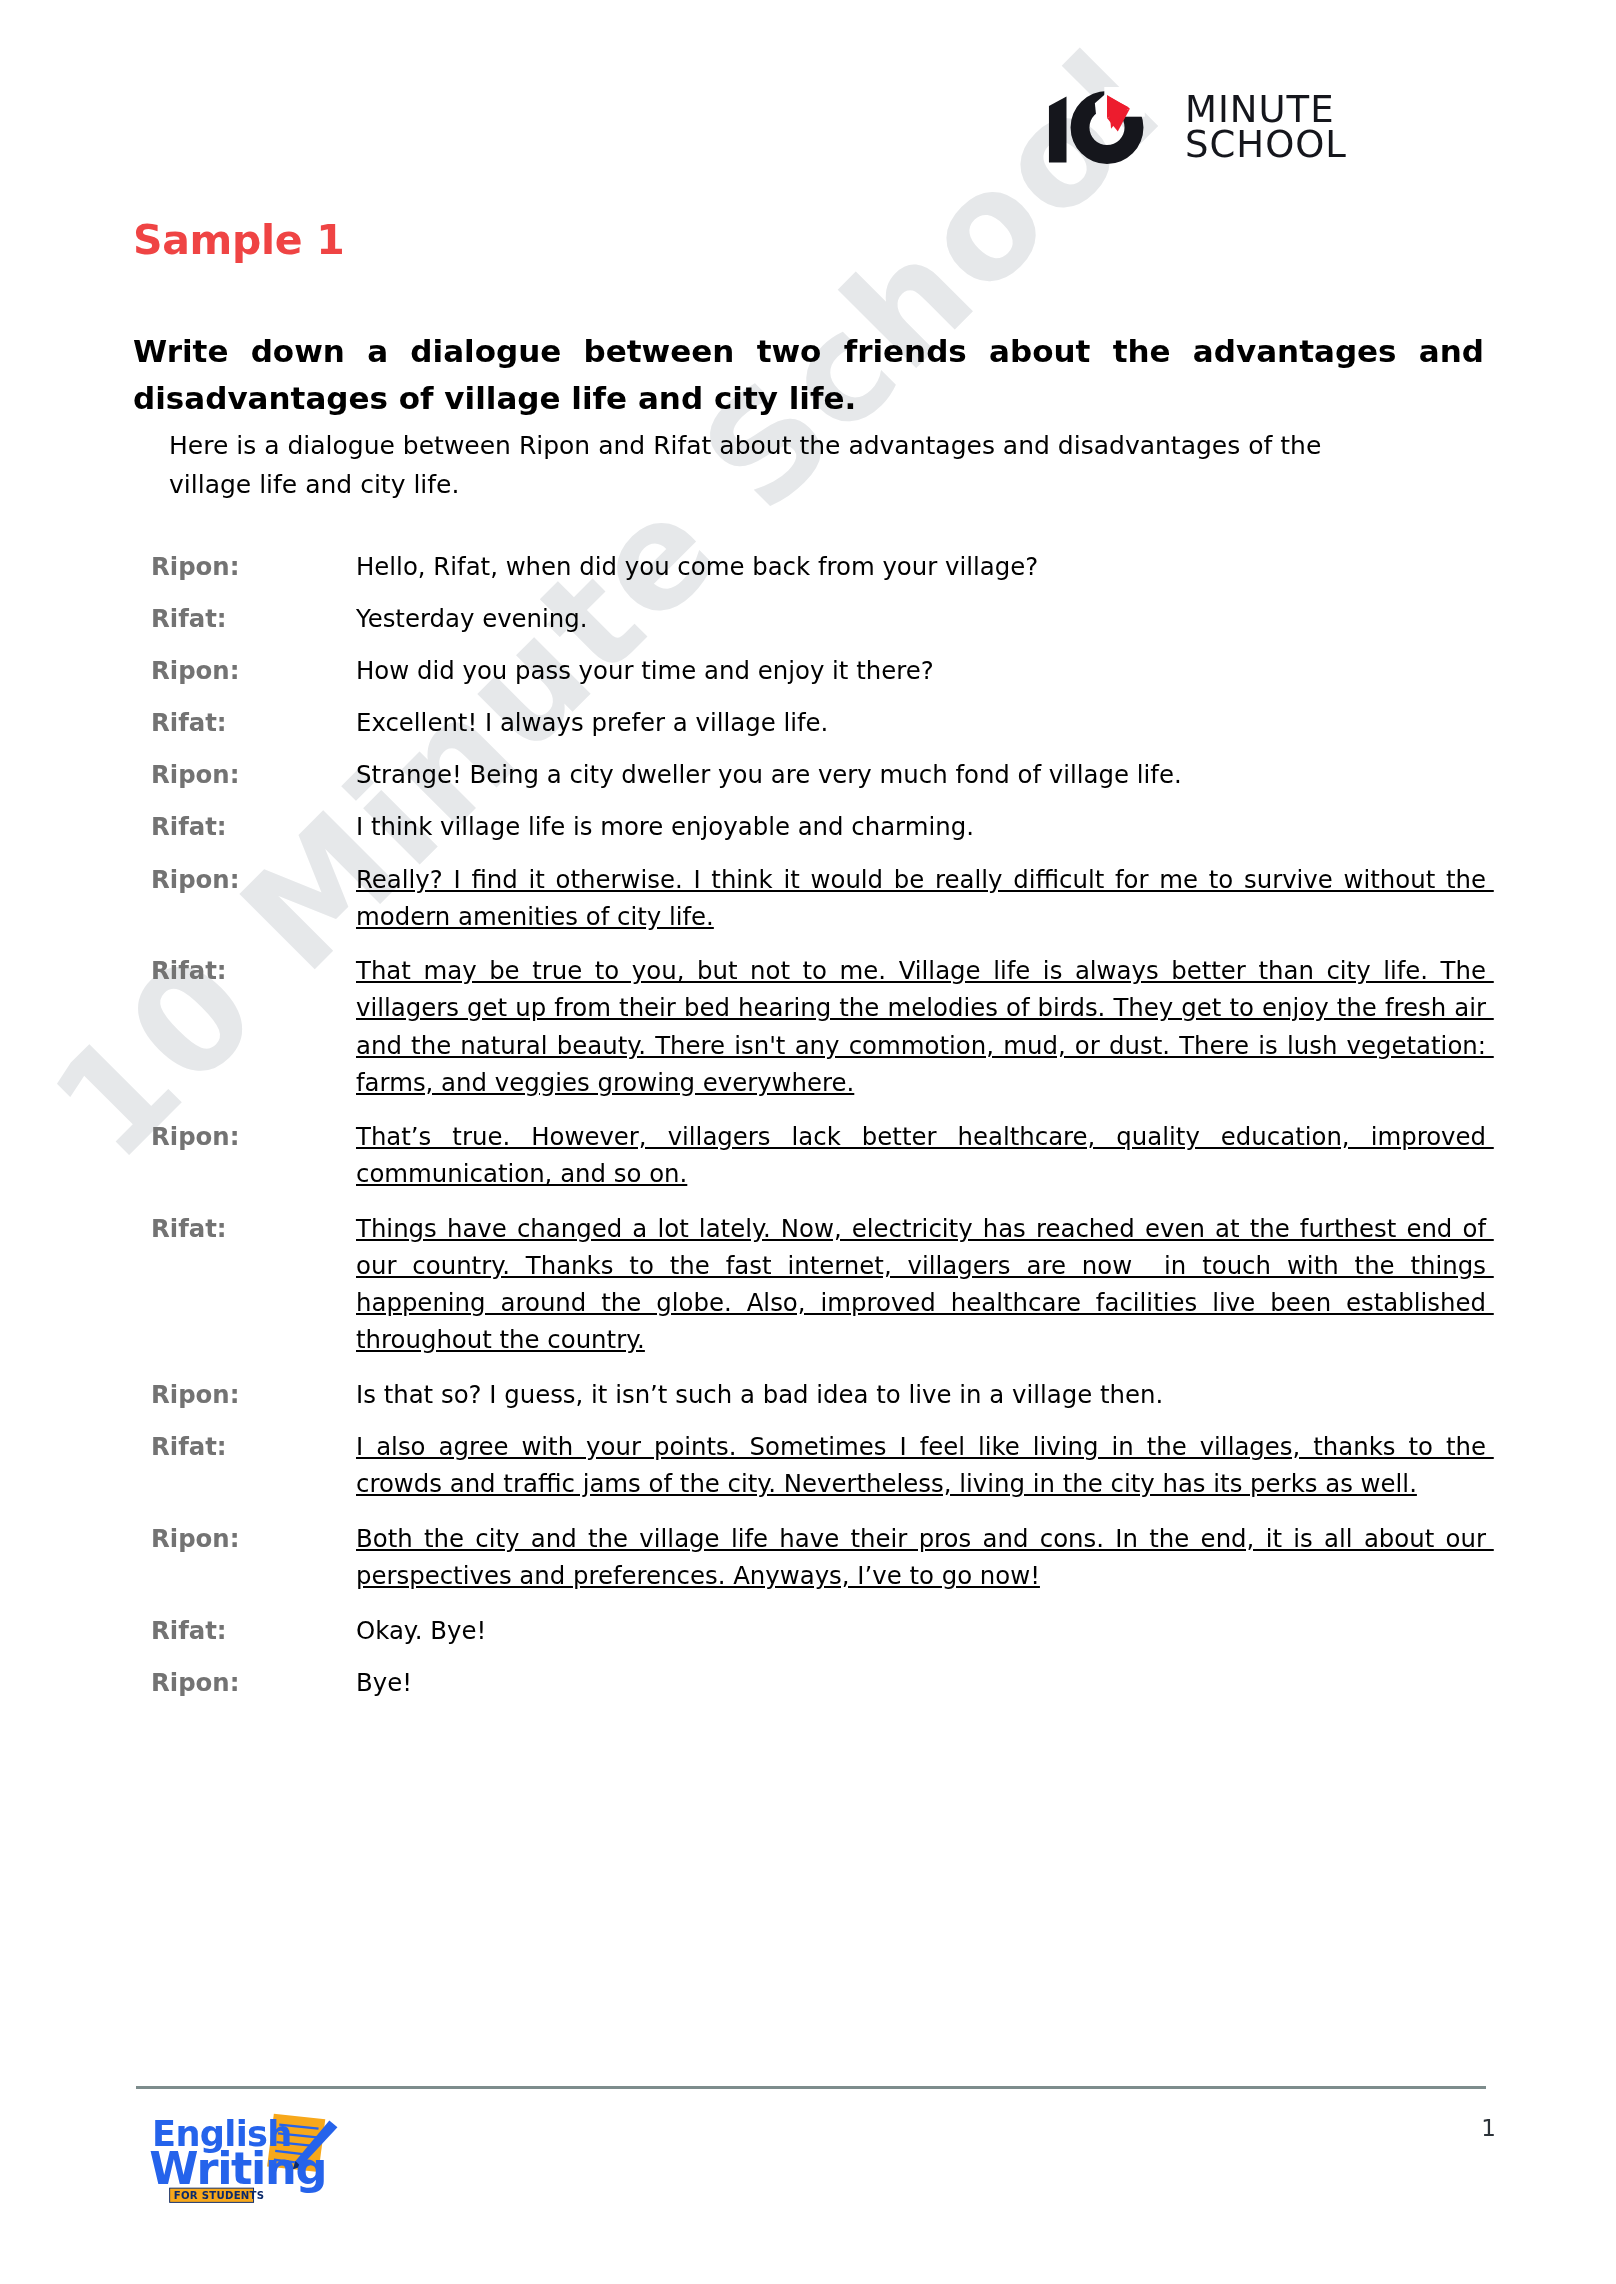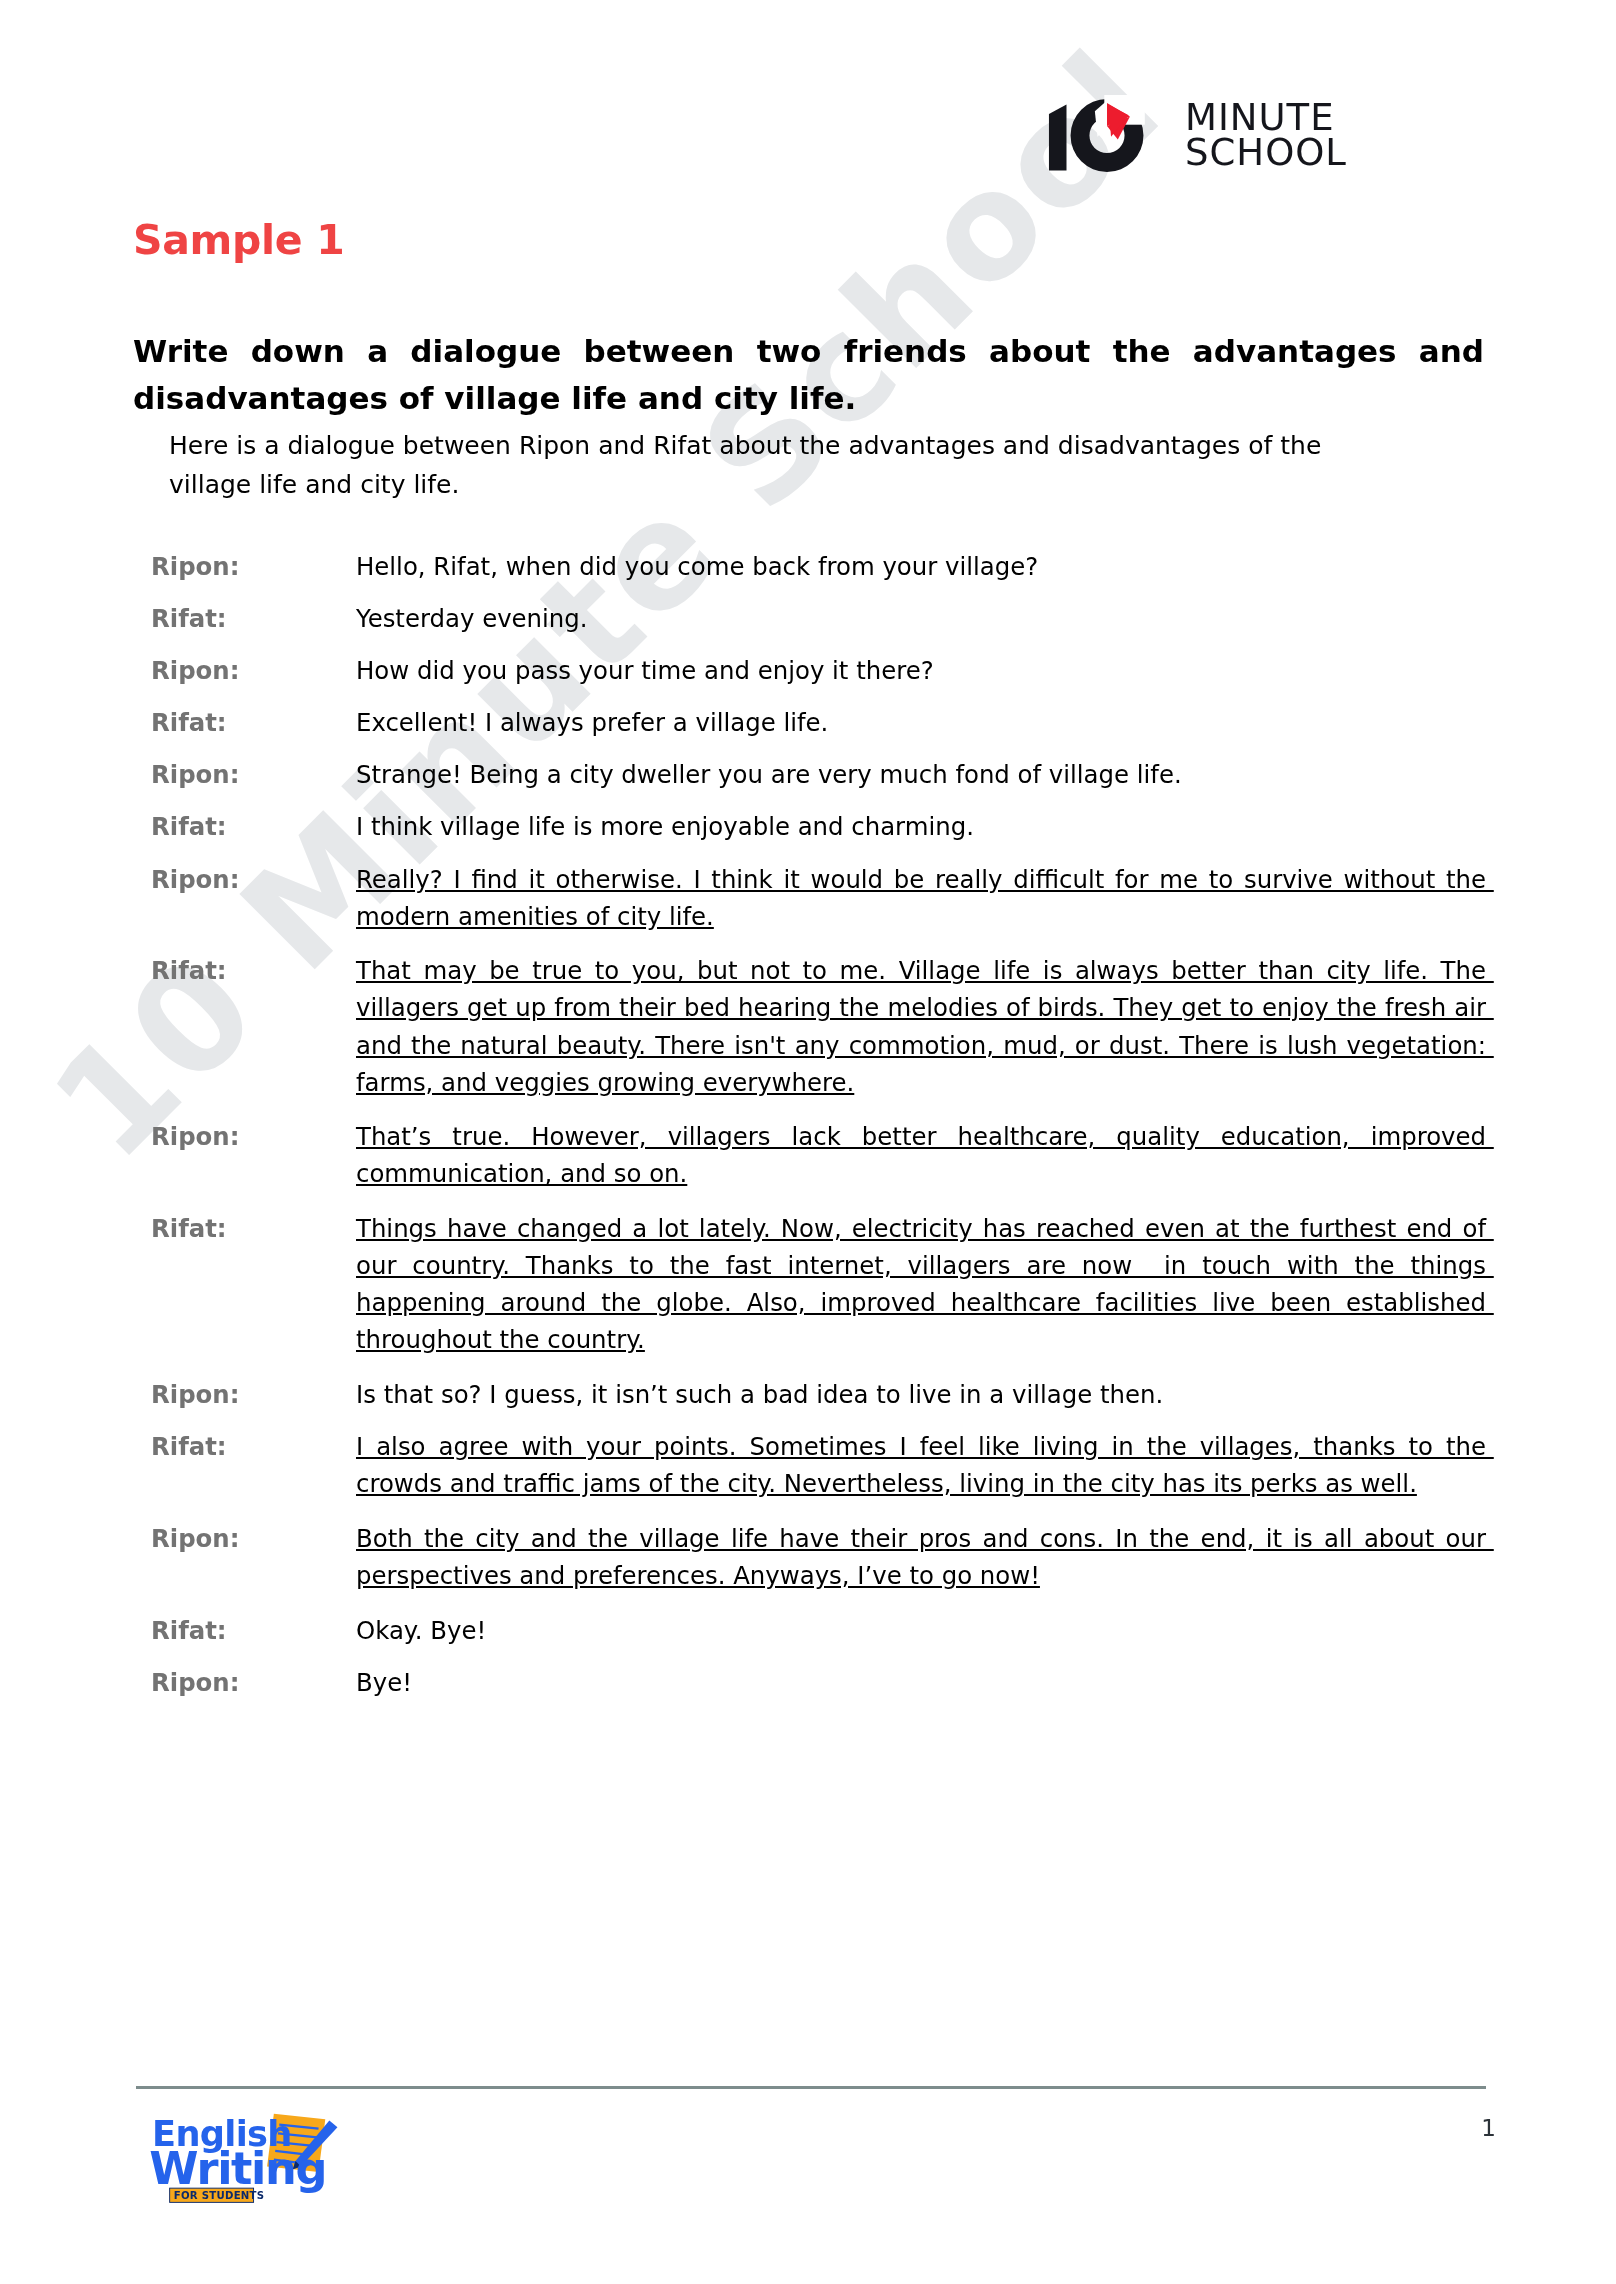--- a/index.html
+++ b/index.html
@@ -41,21 +41,21 @@
     font-size: 146px;
     letter-spacing: 4.1px;
     color: #e6e8ea;
     white-space: nowrap;
     line-height: 1;
   }
 
   
   .header {
     position: absolute;
-    top: 8px;
+    top: 0;
     left: 0;
     width: 1466px;
     height: 203px;
     z-index: 2;
   }
   .brand-logo {
     position: absolute;
     right: 119px;
     top: 87px;
     display: flex;

